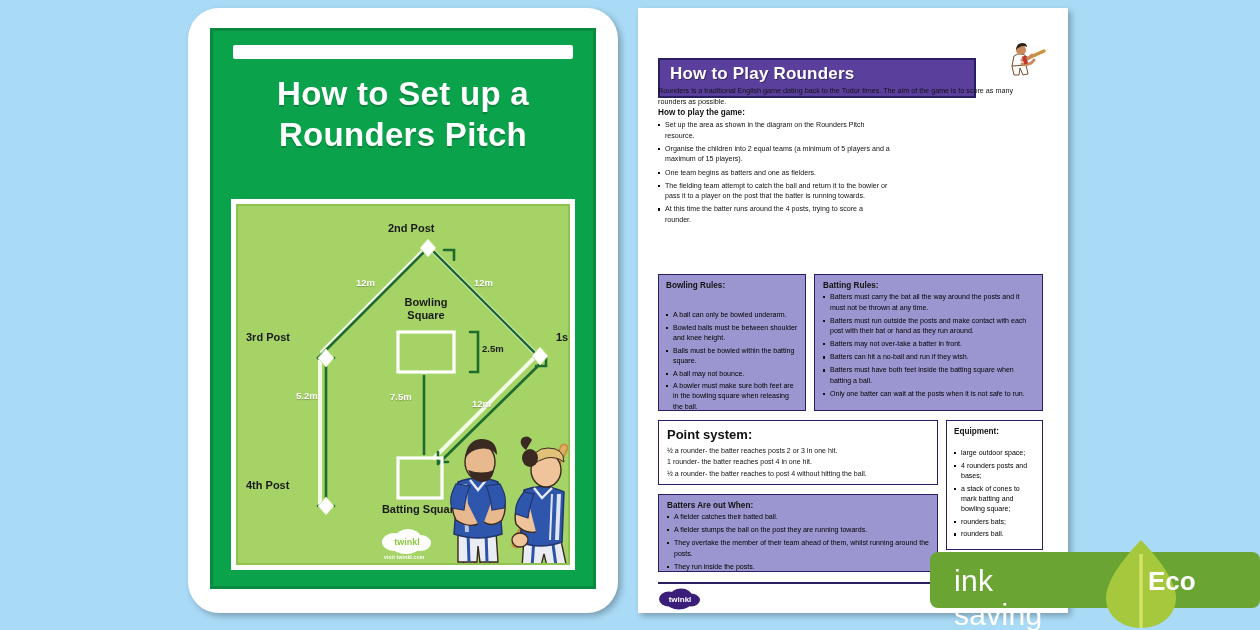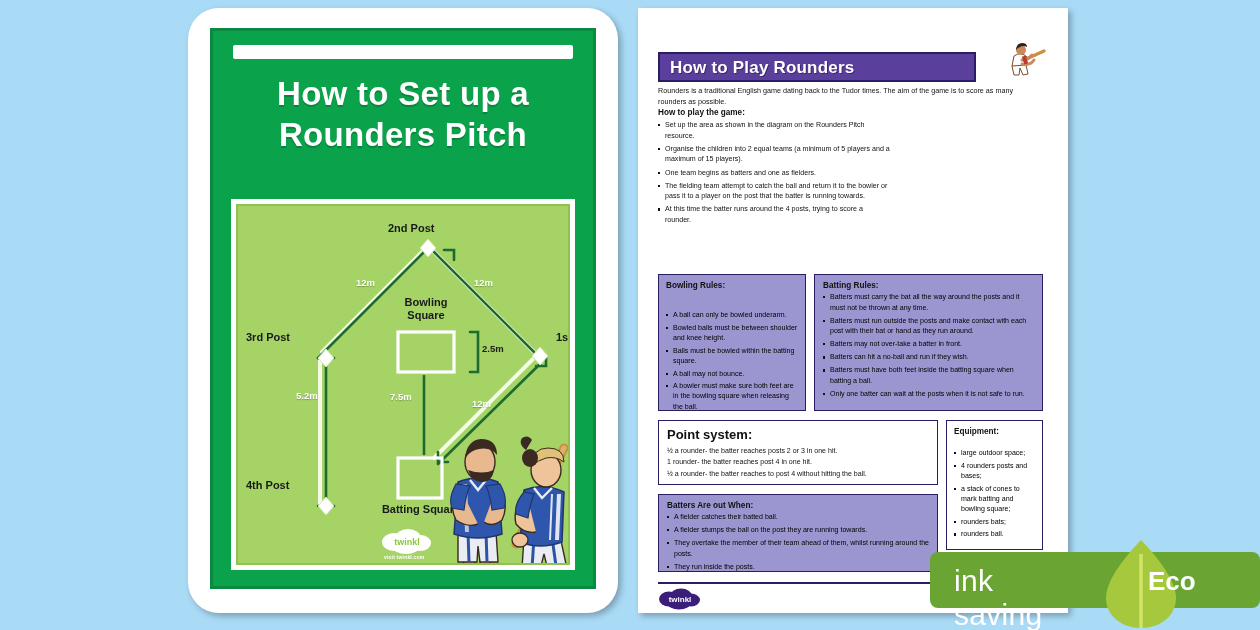--- a/index.html
+++ b/index.html
@@ -64,21 +64,21 @@
   
   #right-page{
     position:absolute;left:638px;top:8px;width:430px;height:605px;
     background:#ffffff;
     box-shadow:3px 3px 6px rgba(0,0,0,.28);
     overflow:hidden;
   }
   #rp-inner{position:absolute;left:20px;top:18px;right:18px;bottom:14px;}
 
   #rp-banner{
-    position:absolute;left:0;top:26px;width:318px;height:30px;
+    position:absolute;left:0;top:32px;width:318px;height:40px;
     background:#5b3f9d;border:2px solid #2a1d63;box-sizing:border-box;
   }
   #rp-banner-text{
     position:absolute;left:10px;top:4px;color:#ffffff;
     font-size:17px;font-weight:bold;letter-spacing:.2px;
     text-shadow:1px 1px 0 rgba(0,0,0,.35);
   }
   #batter-icon{position:absolute;left:350px;top:16px;}
 
   #rp-intro{

